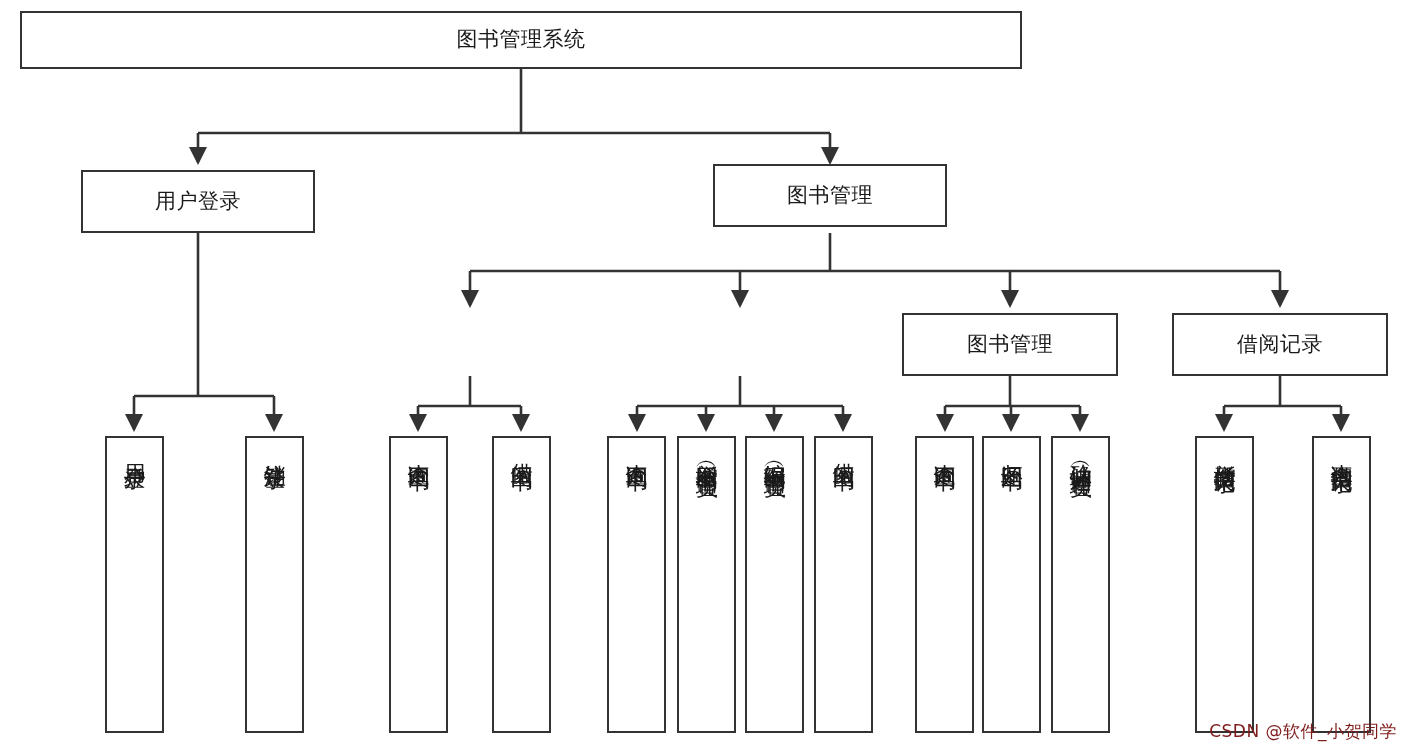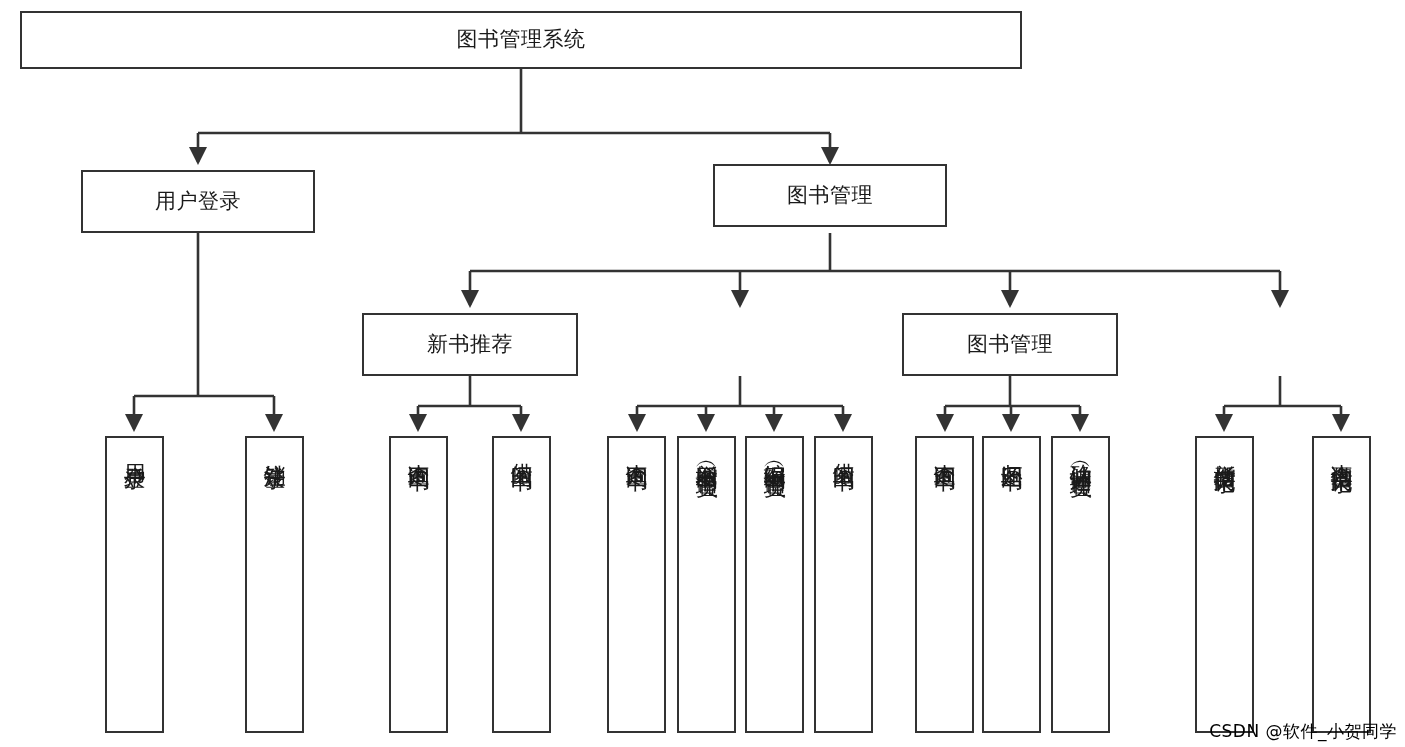--- a/index.html
+++ b/index.html
@@ -56,21 +56,21 @@
   .node-box.vertical {
     align-items: flex-start;
     justify-content: center;
     padding-top: 8px;
   }
   .watermark {
     position: absolute;
     right: 8px;
     bottom: 4px;
     font-size: 17px;
-    color: #000000;
+    color: #7f1d1d;
     letter-spacing: 0.5px;
     white-space: nowrap;
     pointer-events: none;
   }
 </style>
 </head>
 <body>
 
 <div id="diagram-root">
 
@@ -140,26 +140,26 @@
     <span class="node-label">图书管理系统</span>
   </div>
 
   <div class="node-box" style="left:81px; top:170px; width:234px; height:63px;">
     <span class="node-label">用户登录</span>
   </div>
   <div class="node-box" style="left:713px; top:164px; width:234px; height:63px;">
     <span class="node-label">图书管理</span>
   </div>
 
-  <div class="node-box" style="left:362px; top:313px; width:216px; height:63px;">
-    <span class="node-label">新书推荐</span>
-  </div>
   <div class="node-box" style="left:902px; top:313px; width:216px; height:63px;">
     <span class="node-label">图书管理</span>
   </div>
+  <div class="node-box" style="left:1172px; top:313px; width:216px; height:63px;">
+    <span class="node-label">借阅记录</span>
+  </div>
 
   <div class="node-box vertical" style="left:105px; top:436px; width:59px; height:297px;">
     <span class="node-label">用户登录</span>
   </div>
   <div class="node-box vertical" style="left:245px; top:436px; width:59px; height:297px;">
     <span class="node-label">注销登录</span>
   </div>
 
   <div class="node-box vertical" style="left:389px; top:436px; width:59px; height:297px;">
     <span class="node-label">查询图书</span>

